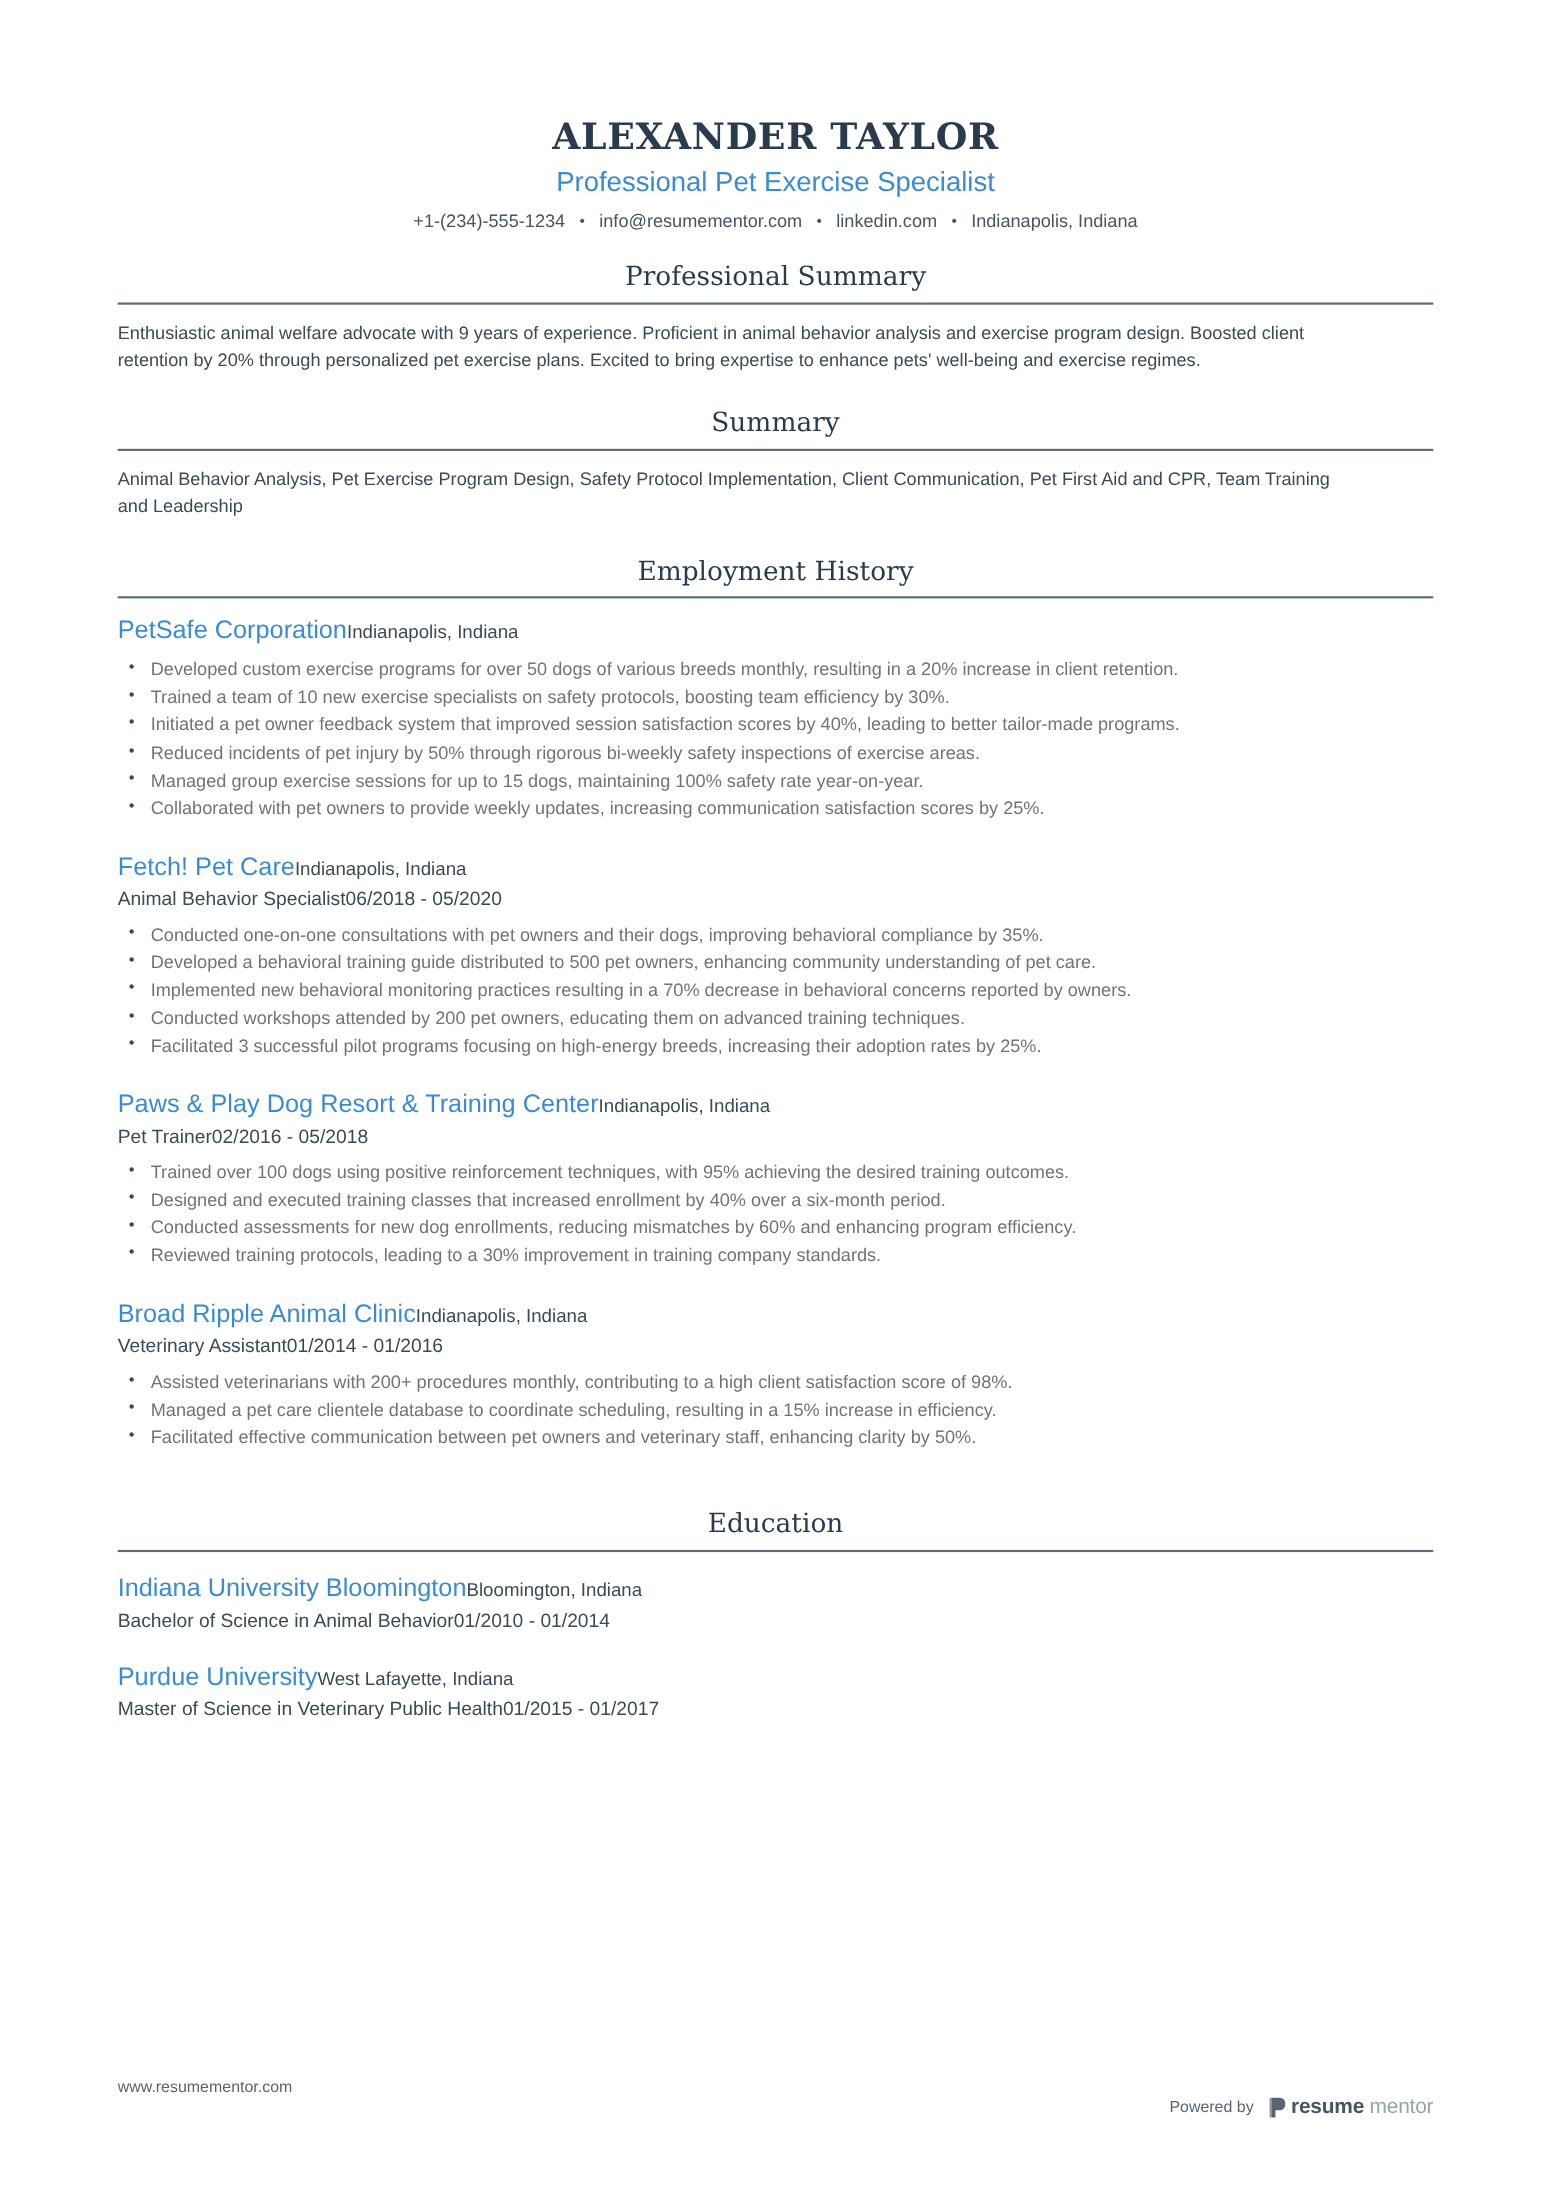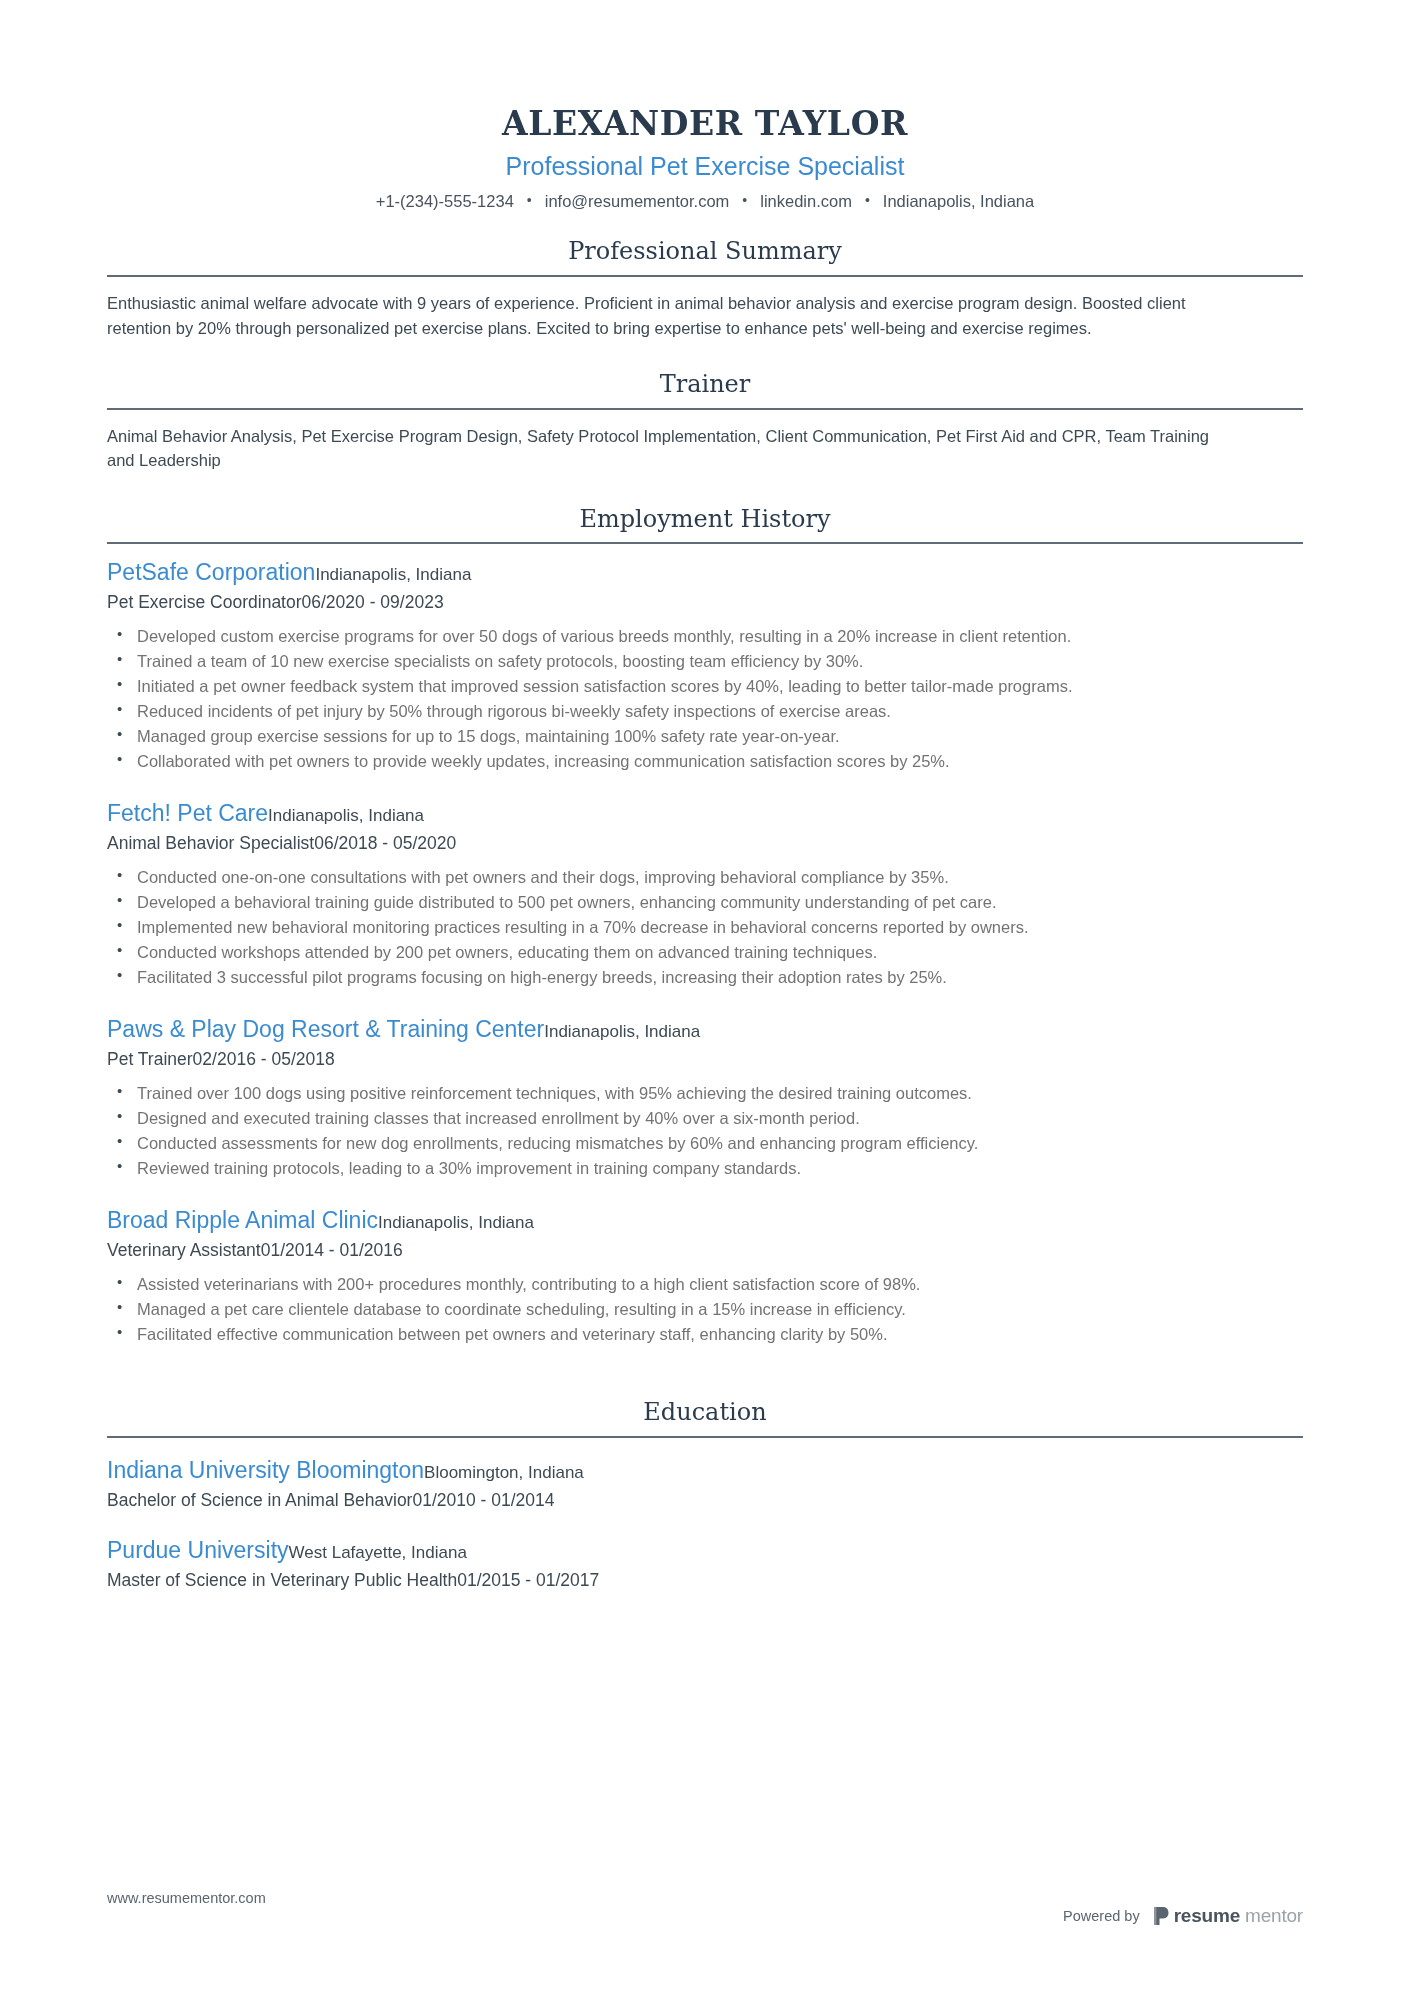--- a/index.html
+++ b/index.html
@@ -210,39 +210,35 @@
 
     <div class="section">
       <h2 class="section-title">Professional Summary</h2>
       <div class="rule"></div>
       <div class="section-body">
         <div class="summary-text">Enthusiastic animal welfare advocate with 9 years of experience. Proficient in animal behavior analysis and exercise program design. Boosted client retention by 20% through personalized pet exercise plans. Excited to bring expertise to enhance pets' well-being and exercise regimes.</div>
       </div>
     </div>
 
     <div class="section" style="margin-top:30px;">
-      <h2 class="section-title">Trainer</h2>
+      <h2 class="section-title">Summary</h2>
       <div class="rule"></div>
       <div class="section-body">
         <div class="skills-text">Animal Behavior Analysis, Pet Exercise Program Design, Safety Protocol Implementation, Client Communication, Pet First Aid and CPR, Team Training and Leadership</div>
       </div>
     </div>
 
     <div class="section" style="margin-top:32px;">
       <h2 class="section-title">Employment History</h2>
       <div class="rule"></div>
 
       <div class="entry">
         <div class="entry-row">
           <div class="entry-org">PetSafe Corporation</div>
           <div class="entry-loc">Indianapolis, Indiana</div>
-        </div>
-        <div class="entry-row">
-          <div class="entry-role">Pet Exercise Coordinator</div>
-          <div class="entry-dates">06/2020 - 09/2023</div>
         </div>
         <ul class="bullets">
           <li>Developed custom exercise programs for over 50 dogs of various breeds monthly, resulting in a 20% increase in client retention.</li>
           <li>Trained a team of 10 new exercise specialists on safety protocols, boosting team efficiency by 30%.</li>
           <li>Initiated a pet owner feedback system that improved session satisfaction scores by 40%, leading to better tailor-made programs.</li>
           <li>Reduced incidents of pet injury by 50% through rigorous bi-weekly safety inspections of exercise areas.</li>
           <li>Managed group exercise sessions for up to 15 dogs, maintaining 100% safety rate year-on-year.</li>
           <li>Collaborated with pet owners to provide weekly updates, increasing communication satisfaction scores by 25%.</li>
         </ul>
       </div>

